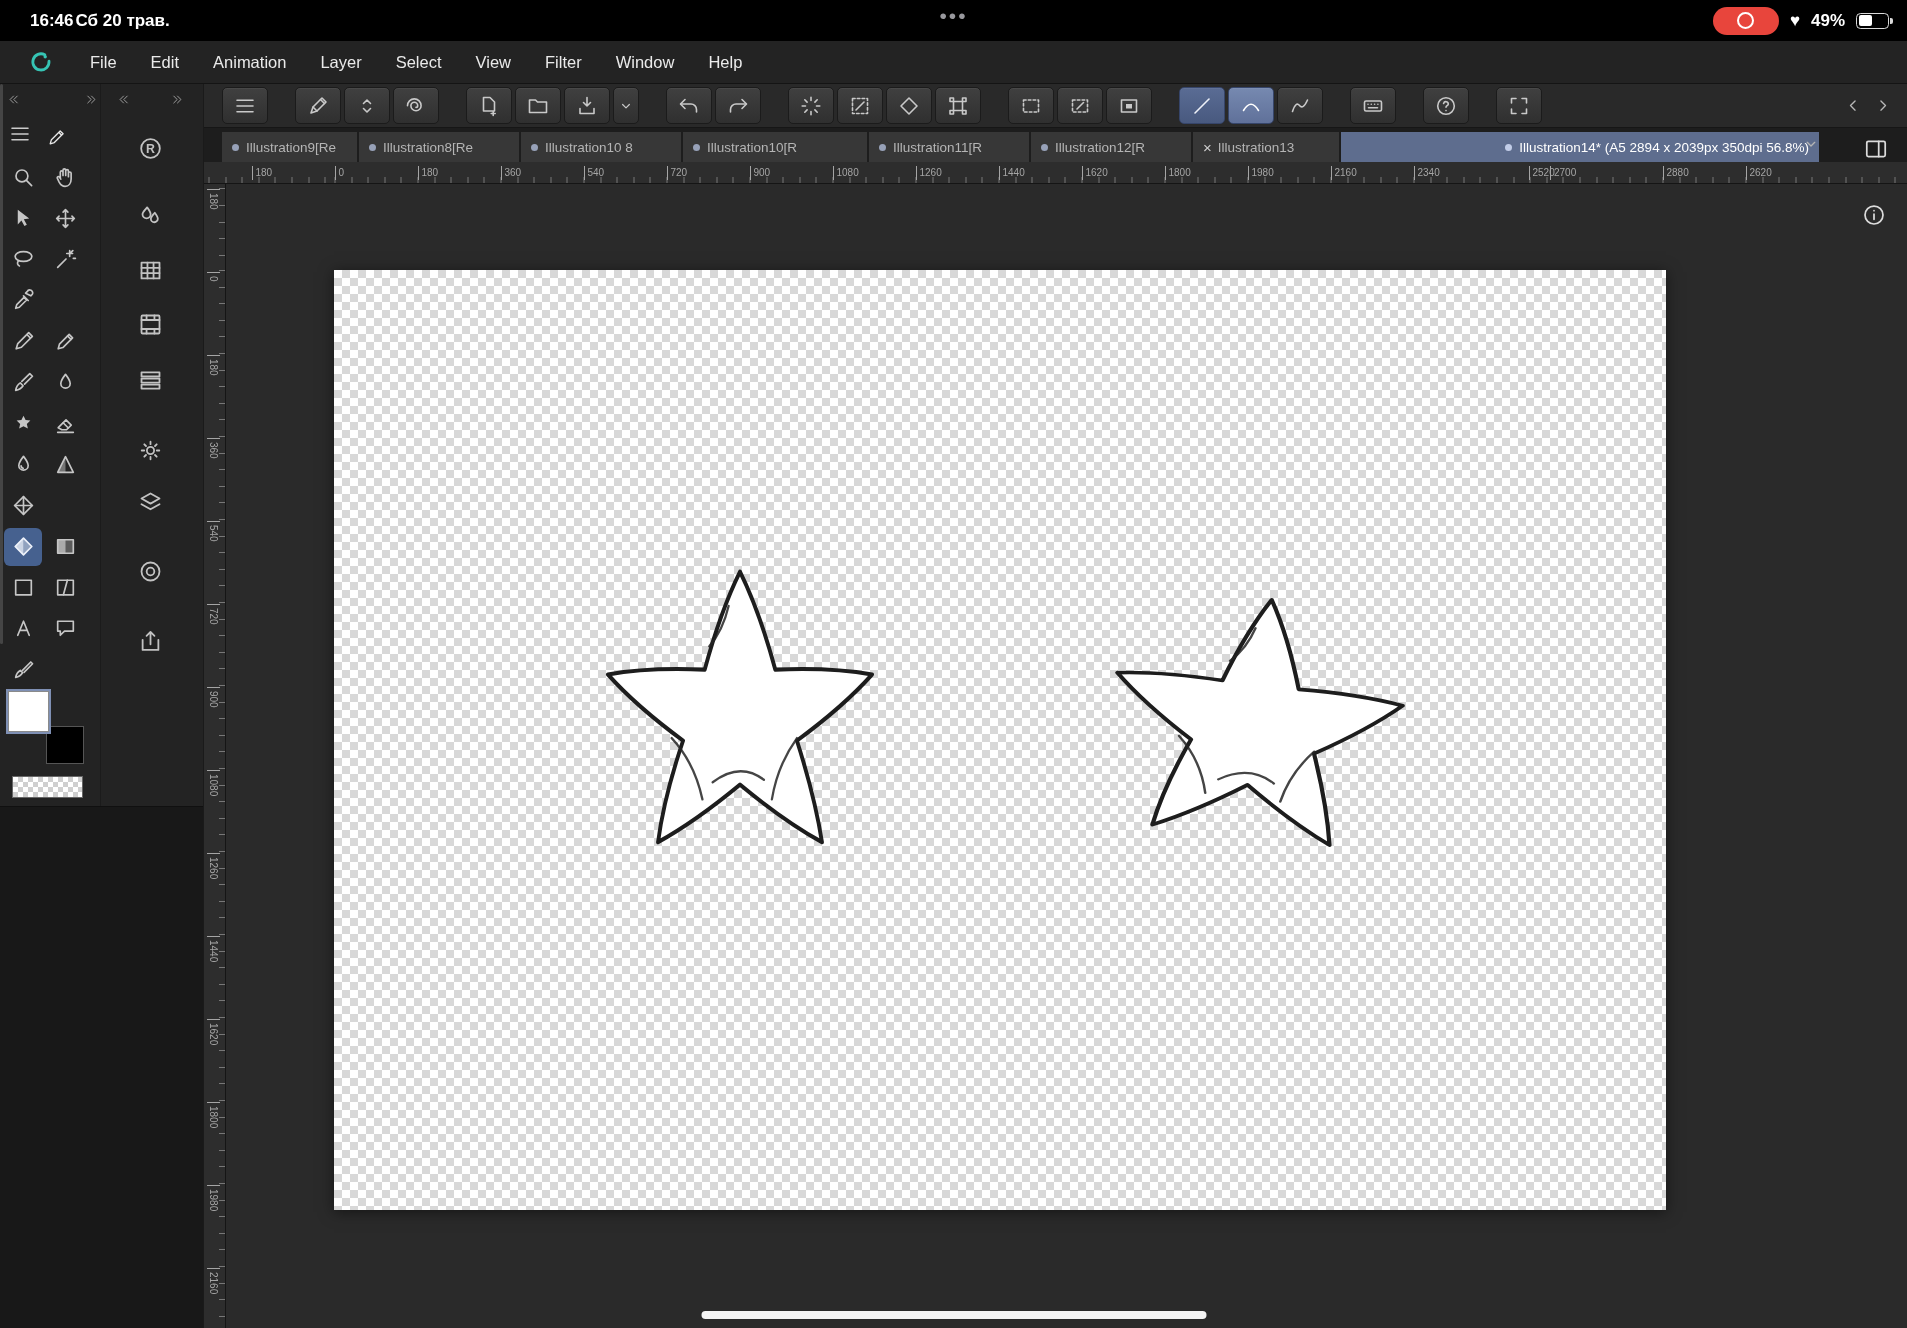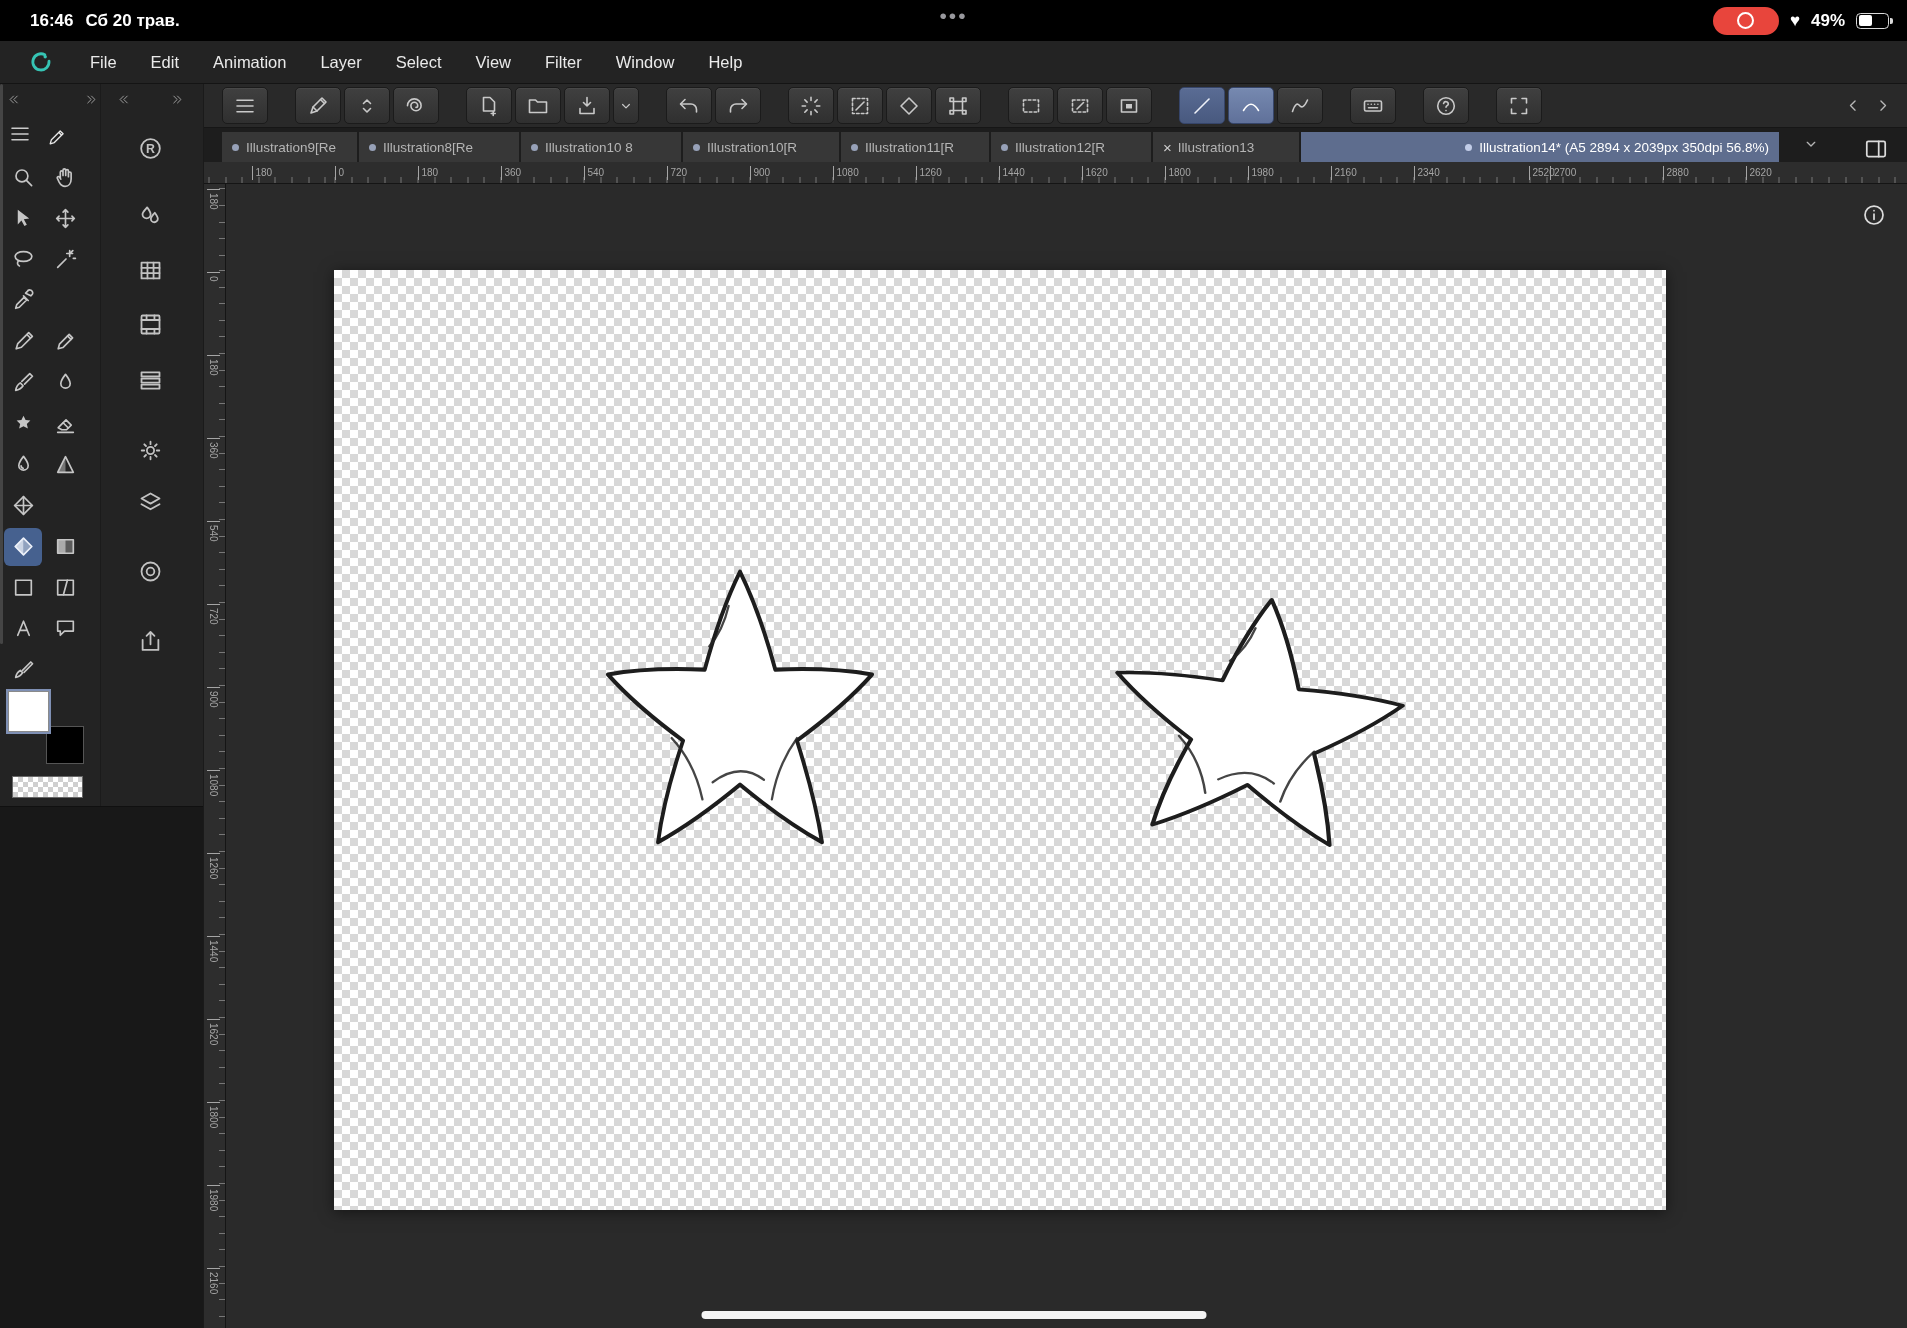--- a/index.html
+++ b/index.html
@@ -2,21 +2,21 @@
 <html><head>
 <meta charset="utf-8">
 <style>
   html,body{margin:0;padding:0;background:#000;}
   #app{position:relative;width:1907px;height:1328px;overflow:hidden;background:#2a2a2a;
        font-family:"Liberation Sans",sans-serif;color:#ddd;}
 
   
   .status-bar{position:absolute;top:0;left:0;right:0;height:41px;background:#000;color:#fff;
               display:flex;align-items:center;}
-  .sb-left{display:flex;gap:12px;padding-left:30px;font-weight:700;font-size:17px;}
+  .sb-left{display:flex;gap:2px;padding-left:30px;font-weight:700;font-size:17px;}
   .sb-center{position:absolute;left:50%;top:4px;transform:translateX(-50%);color:#98989d;
              font-size:21px;letter-spacing:2px;}
   .sb-right{margin-left:auto;display:flex;align-items:center;gap:11px;padding-right:18px;}
   .record-pill{width:66px;height:28px;border-radius:15px;background:#e8453c;display:flex;
                align-items:center;justify-content:center;}
   .record-ring{width:13px;height:13px;border:2.2px solid #fff;border-radius:50%;}
   .heart{font-size:17px;}
   .pct{font-weight:600;font-size:17px;}
   .battery{position:relative;width:33px;height:16px;border:1.5px solid rgba(255,255,255,.85);
            border-radius:4.5px;padding:1.5px;box-sizing:border-box;}
@@ -334,25 +334,25 @@
         <span>Illustration9[Re</span>
       </div>
       <div class="tab" style="width: 160px;">
         <span class="tab-dot"></span>
         <span>Illustration8[Re</span>
       </div>
       <div class="tab" style="width: 160px;">
         <span class="tab-dot"></span>
         <span>Illustration10 8</span>
       </div>
-      <div class="tab" style="width: 156px;">
+      <div class="tab" style="width: 184px;">
         <span class="tab-dot"></span>
         <span>Illustration10[R</span>
       </div>
-      <div class="tab" style="width: 148px;">
+      <div class="tab" style="width: 160px;">
         <span class="tab-dot"></span>
         <span>Illustration11[R</span>
       </div>
       <div class="tab" style="width: 160px;">
         <span class="tab-dot"></span>
         <span>Illustration12[R</span>
       </div>
       <div class="tab" style="width: 146px;">
         <span class="tab-close">×</span>
         <span>Illustration13</span>

